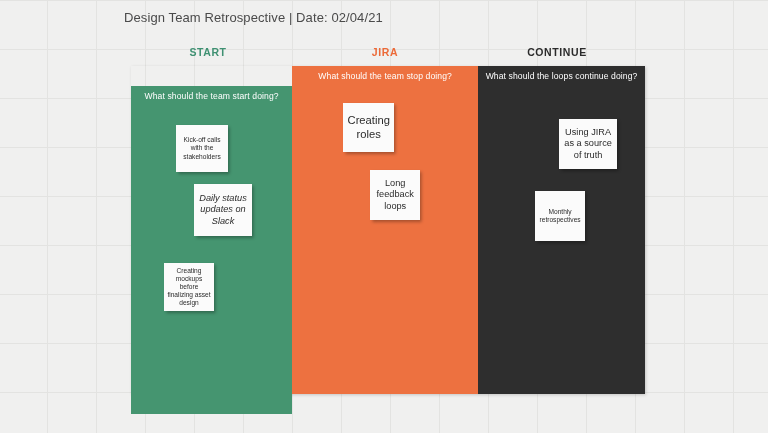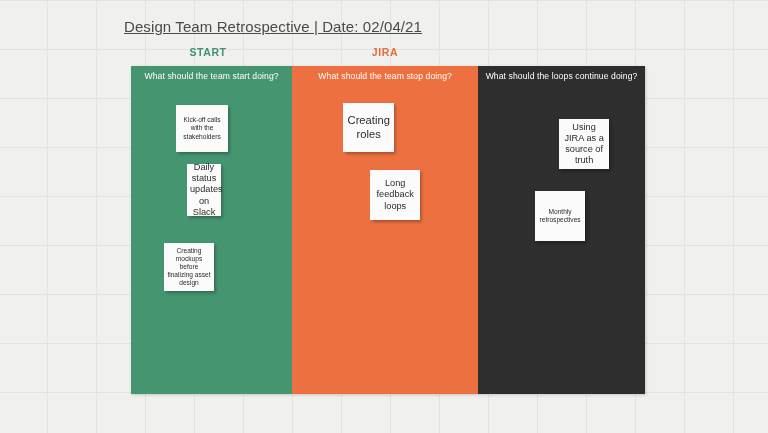--- a/index.html
+++ b/index.html
@@ -22,26 +22,25 @@
     background-image:
       linear-gradient(to right, #e3e3e1 1px, transparent 1px),
       linear-gradient(to bottom, #e3e3e1 1px, transparent 1px);
     background-size: 49px 49px;
     background-position: -2px 0px;
   }
 
   #board-title {
     position: absolute;
     left: 124px;
-    top: 18px;
-    font-size: 15px;
+    top: 10px;
+    font-size: 13px;
     color: #4a4a4a;
     letter-spacing: 0.1px;
     white-space: nowrap;
-    text-decoration: underline;
   }
 
   .col-title {
     position: absolute;
     top: 46px;
     font-size: 10.5px;
     font-weight: bold;
     letter-spacing: 0.6px;
     text-align: center;
     white-space: nowrap;
@@ -58,21 +57,21 @@
     height: 328px;
     display: flex;
     box-shadow: 1px 1px 3px rgba(0,0,0,0.18);
   }
 
   .column {
     position: relative;
     height: 100%;
     overflow: hidden;
   }
-  .column.start    { width: 170px; background: #459570; }
+  .column.start    { width: 170px; background: #459570; margin-top: 20px; }
   .column.stop     { width: 196px; background: #ed7140; }
   .column.continue { width: 176px; background: #2e2e2e; }
 
   .column-header {
     position: absolute;
     left: 0; top: 0;
     width: 100%;
     height: 21px;
     line-height: 21px;
     text-align: center;
@@ -103,49 +102,50 @@
 </style>
 </head>
 <body>
 
 <div id="canvas">
 
   <div id="board-title">Design Team Retrospective | Date: 02/04/21</div>
 
   <div class="col-title" id="col-title-start">START</div>
   <div class="col-title" id="col-title-stop">JIRA</div>
+  <div class="col-title" id="col-title-continue">CONTINUE</div>
 
   <div id="board">
 
     <div class="column start">
       <div class="column-header">What should the team start doing?</div>
       <div class="note sm" style="left:45px; top:39px; width:52px; height:47px;">
         <span>Kick-off calls with the stakeholders</span>
       </div>
-      <div class="note md" style="left:56px; top:98px; width:34px; height:52px;">
+      <div class="note md" style="left:63px; top:98px; width:58px; height:52px;font-style:italic;">
         <span>Daily status updates on Slack</span>
       </div>
       <div class="note sm" style="left:33px; top:177px; width:50px; height:48px;">
         <span>Creating mockups before finalizing asset design</span>
       </div>
     </div>
 
     <div class="column stop">
       <div class="column-header">What should the team stop doing?</div>
       <div class="note lg" style="left:51px; top:37px; width:51px; height:49px;">
         <span>Creating roles</span>
       </div>
       <div class="note md" style="left:78px; top:104px; width:50px; height:50px;">
         <span>Long feedback loops</span>
       </div>
     </div>
 
     <div class="column continue">
       <div class="column-header">What should the loops continue doing?</div>
-      <div class="note md" style="left:81px; top:53px; width:50px; height:50px;">
+      <div class="note md" style="left:81px; top:53px; width:58px; height:50px;">
         <span>Using JIRA as a source of truth</span>
       </div>
       <div class="note sm" style="left:57px; top:125px; width:50px; height:50px;">
         <span>Monthly retrospectives</span>
       </div>
     </div>
 
   </div>
 </div>
 

